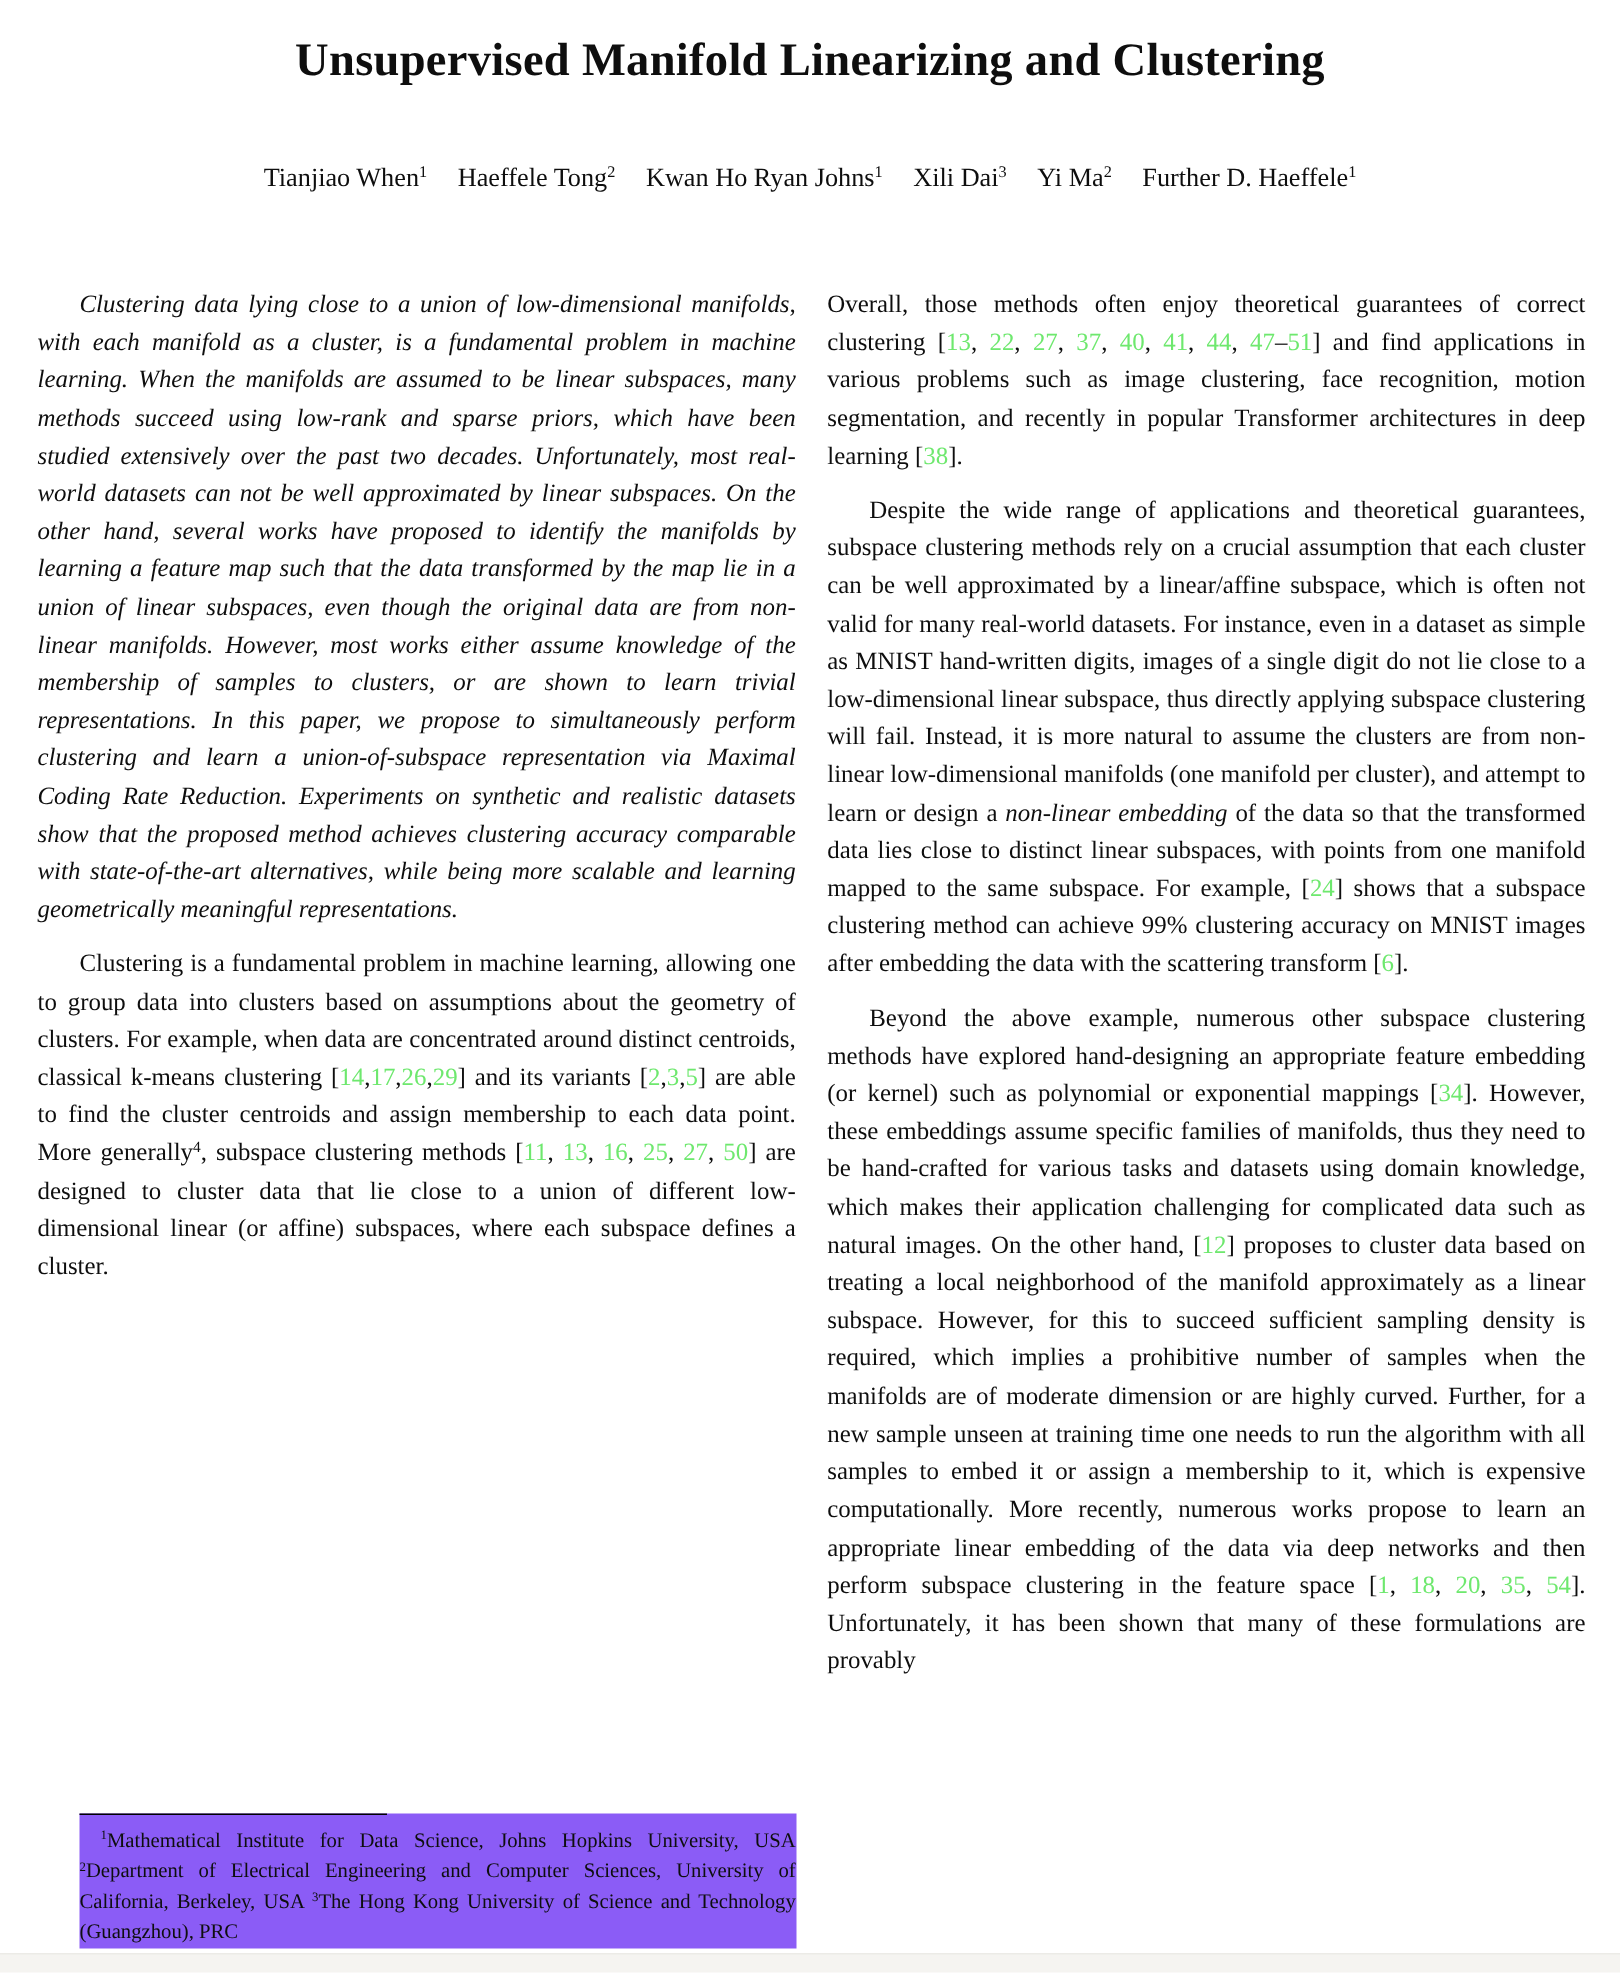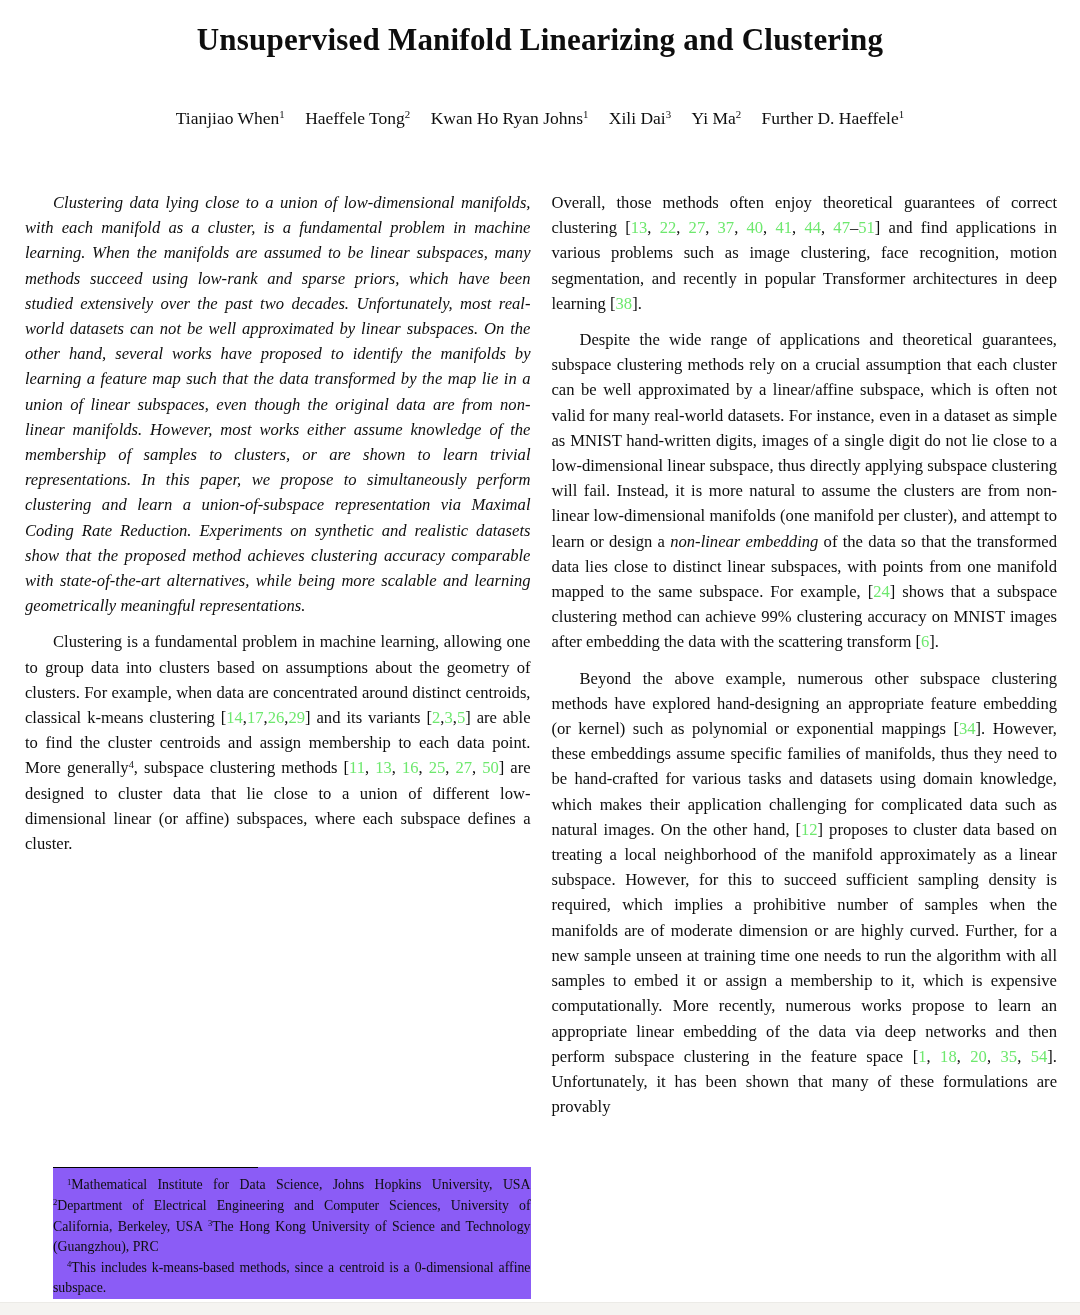--- a/index.html
+++ b/index.html
@@ -79,21 +79,20 @@
     <div class="abstract">
       <p class="body">Clustering data lying close to a union of low-dimensional manifolds, with each manifold as a cluster, is a fundamental problem in machine learning. When the manifolds are assumed to be linear subspaces, many methods succeed using low-rank and sparse priors, which have been studied extensively over the past two decades. Unfortunately, most real-world datasets can not be well approximated by linear subspaces. On the other hand, several works have proposed to identify the manifolds by learning a feature map such that the data transformed by the map lie in a union of linear subspaces, even though the original data are from non-linear manifolds. However, most works either assume knowledge of the membership of samples to clusters, or are shown to learn trivial representations. In this paper, we propose to simultaneously perform clustering and learn a union-of-subspace representation via Maximal Coding Rate Reduction. Experiments on synthetic and realistic datasets show that the proposed method achieves clustering accuracy comparable with state-of-the-art alternatives, while being more scalable and learning geometrically meaningful representations.</p>
     </div>
 
 
     <p class="body"><span>Clustering is a fundamental problem in machine learning, allowing one to group data into clusters based on assumptions about the geometry of clusters. For example, when data are concentrated around distinct centroids, classical k-means clustering [</span><span class="cite">14</span><span>,</span><span class="cite">17</span><span>,</span><span class="cite">26</span><span>,</span><span class="cite">29</span><span>] and its variants [</span><span class="cite">2</span><span>,</span><span class="cite">3</span><span>,</span><span class="cite">5</span><span>] are able to find the cluster centroids and assign membership to each data point. More generally</span><span class="sup">4</span><span>, subspace clustering methods [</span><span class="cite">11</span><span>, </span><span class="cite">13</span><span>, </span><span class="cite">16</span><span>, </span><span class="cite">25</span><span>, </span><span class="cite">27</span><span>, </span><span class="cite">50</span><span>] are designed to cluster data that lie close to a union of different low-dimensional linear (or affine) subspaces, where each subspace defines a cluster.</span></p>
 
     <div class="footnotes">
       <div class="fnrule"></div>
       <p class="fn"><span class="sup">1</span><span>Mathematical Institute for Data Science, Johns Hopkins University, USA </span><span class="sup">2</span><span>Department of Electrical Engineering and Computer Sciences, University of California, Berkeley, USA </span><span class="sup">3</span><span>The Hong Kong University of Science and Technology (Guangzhou), PRC</span></p>
-      <p class="fn"><span class="sup">4</span><span>This includes k-means-based methods, since a centroid is a 0-dimensional affine subspace.</span></p>
     </div>
   </div>
 
   <div class="col">
     <p class="body noindent"><span>Overall, those methods often enjoy theoretical guarantees of correct clustering [</span><span class="cite">13</span><span>, </span><span class="cite">22</span><span>, </span><span class="cite">27</span><span>, </span><span class="cite">37</span><span>, </span><span class="cite">40</span><span>, </span><span class="cite">41</span><span>, </span><span class="cite">44</span><span>, </span><span class="cite">47</span><span>–</span><span class="cite">51</span><span>] and find applications in various problems such as image clustering, face recognition, motion segmentation, and recently in popular Transformer architectures in deep learning [</span><span class="cite">38</span><span>].</span></p>
     <p class="body"><span>Despite the wide range of applications and theoretical guarantees, subspace clustering methods rely on a crucial assumption that each cluster can be well approximated by a linear/affine subspace, which is often not valid for many real-world datasets. For instance, even in a dataset as simple as MNIST hand-written digits, images of a single digit do not lie close to a low-dimensional linear subspace, thus directly applying subspace clustering will fail. Instead, it is more natural to assume the clusters are from non-linear low-dimensional manifolds (one manifold per cluster), and attempt to learn or design a </span><span class="em">non-linear embedding</span><span> of the data so that the transformed data lies close to distinct linear subspaces, with points from one manifold mapped to the same subspace. For example, [</span><span class="cite">24</span><span>] shows that a subspace clustering method can achieve 99% clustering accuracy on MNIST images after embedding the data with the scattering transform [</span><span class="cite">6</span><span>].</span></p>
     <p class="body"><span>Beyond the above example, numerous other subspace clustering methods have explored hand-designing an appropriate feature embedding (or kernel) such as polynomial or exponential mappings [</span><span class="cite">34</span><span>]. However, these embeddings assume specific families of manifolds, thus they need to be hand-crafted for various tasks and datasets using domain knowledge, which makes their application challenging for complicated data such as natural images. On the other hand, [</span><span class="cite">12</span><span>] proposes to cluster data based on treating a local neighborhood of the manifold approximately as a linear subspace. However, for this to succeed sufficient sampling density is required, which implies a prohibitive number of samples when the manifolds are of moderate dimension or are highly curved. Further, for a new sample unseen at training time one needs to run the algorithm with all samples to embed it or assign a membership to it, which is expensive computationally. More recently, numerous works propose to learn an appropriate linear embedding of the data via deep networks and then perform subspace clustering in the feature space [</span><span class="cite">1</span><span>, </span><span class="cite">18</span><span>, </span><span class="cite">20</span><span>, </span><span class="cite">35</span><span>, </span><span class="cite">54</span><span>]. Unfortunately, it has been shown that many of these formulations are provably</span></p>
   </div>
 
 </div>

